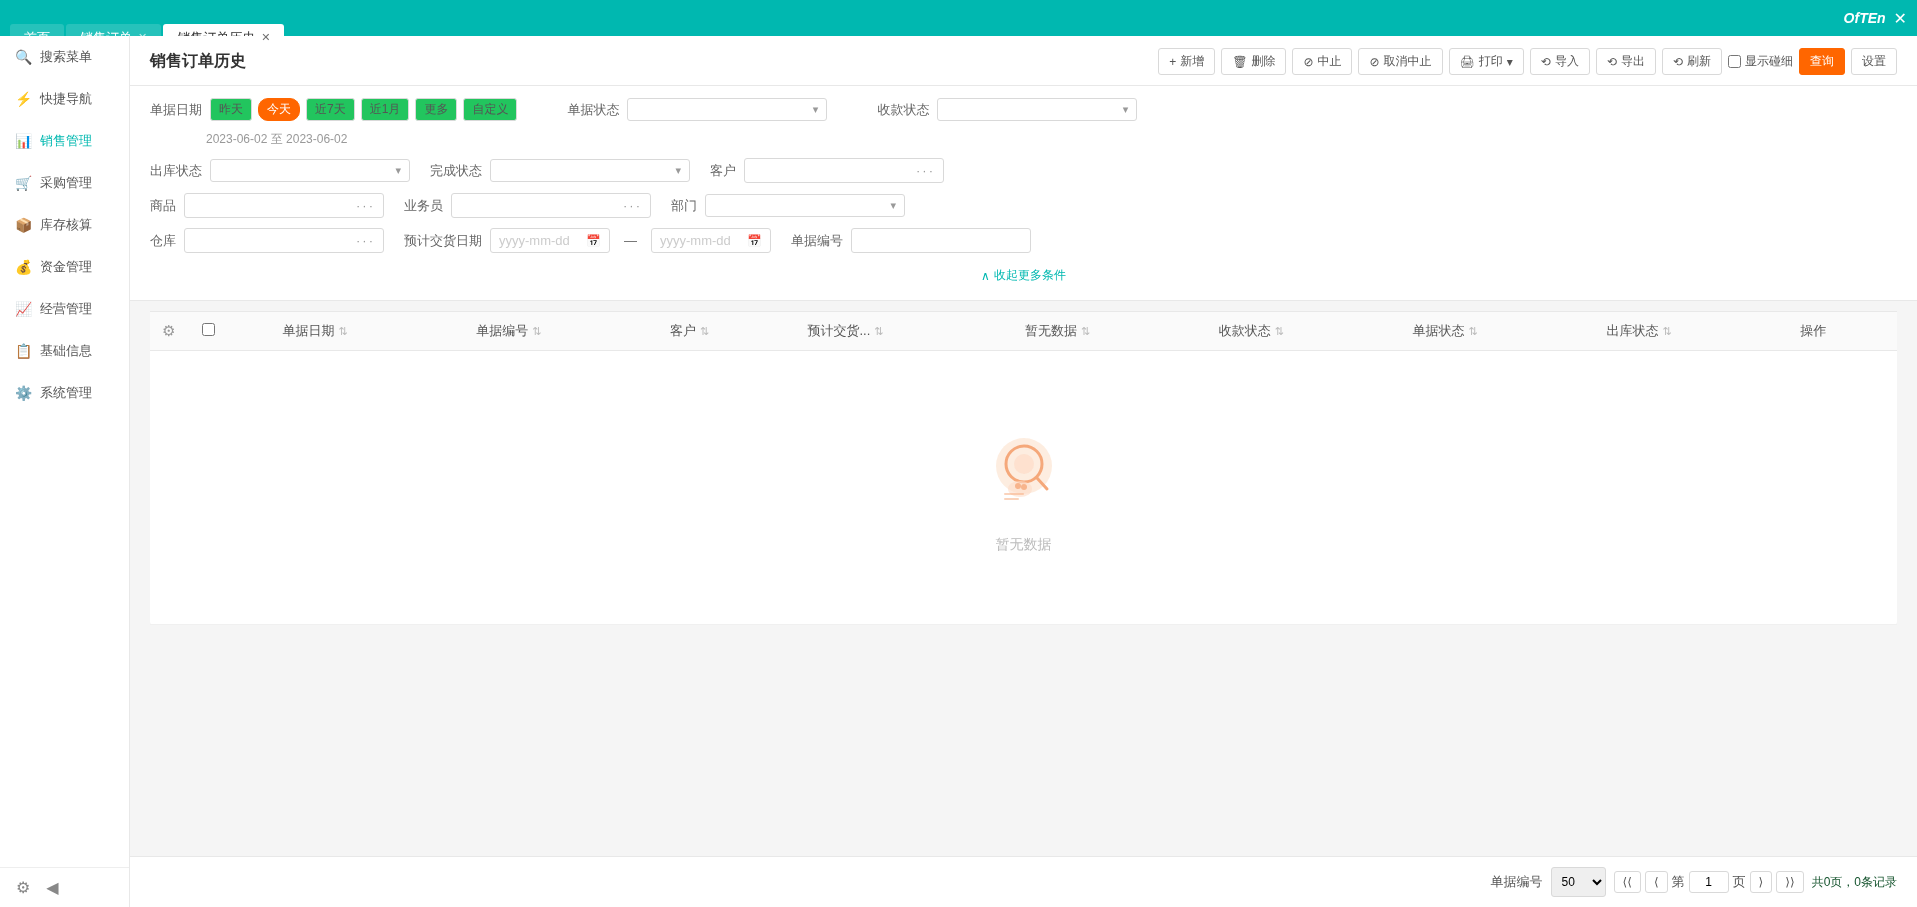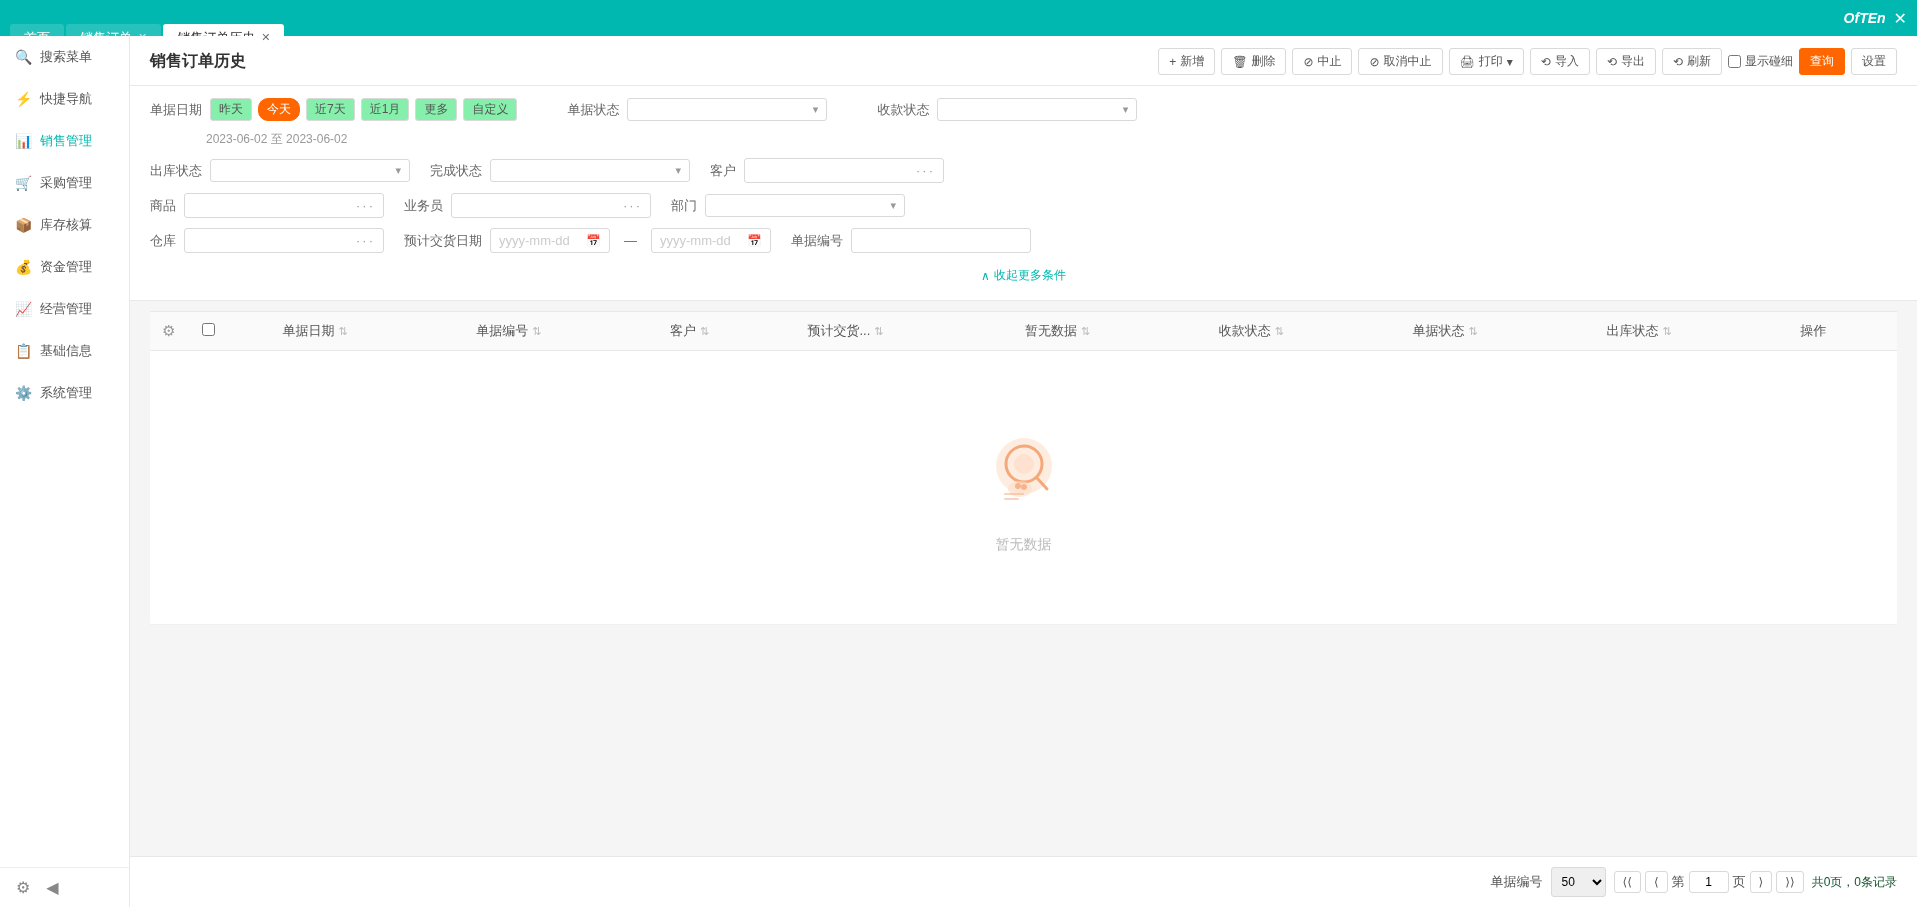--- a/index.html
+++ b/index.html
@@ -36,21 +36,21 @@
     .toolbar-btn.primary { background: #ff6600; color: #fff; border-color: #ff6600; }
     .display-dense { display: flex; align-items: center; gap: 4px; font-size: 12px; color: #555; cursor: pointer; }
     .display-dense input[type=checkbox] { cursor: pointer; }
 
     
     .filter-area { padding: 12px 20px; background: #fff; border-bottom: 1px solid #e8e8e8; }
     .filter-row { display: flex; align-items: center; gap: 20px; margin-bottom: 10px; }
     .filter-item { display: flex; align-items: center; gap: 8px; }
     .filter-label { color: #666; font-size: 13px; white-space: nowrap; }
     .filter-date-group { display: flex; align-items: center; gap: 6px; }
-    .date-btn { padding: 2px 8px; border: 1px solid #d9d9d9; border-radius: 3px; cursor: pointer; font-size: 12px; color: #555; background: #86efac; }
+    .date-btn { padding: 2px 8px; border: 1px solid #d9d9d9; border-radius: 3px; cursor: pointer; font-size: 12px; color: #555; background: #22c55e; }
     .date-btn.active { background: #ff6600; color: #fff; border-color: #ff6600; border-radius: 10px; }
     .date-range { font-size: 12px; color: #999; }
     .filter-select { display: flex; align-items: center; border: 1px solid #d9d9d9; border-radius: 3px; padding: 4px 8px; min-width: 160px; cursor: pointer; background: #fff; font-size: 13px; color: #999; justify-content: space-between; }
     .filter-select-wide { min-width: 200px; }
     .chevron-icon { color: #999; font-size: 11px; }
     .filter-dots { color: #999; cursor: pointer; letter-spacing: 2px; }
     .filter-date-input { border: 1px solid #d9d9d9; border-radius: 3px; padding: 4px 8px; font-size: 13px; color: #999; width: 120px; display: flex; align-items: center; justify-content: space-between; }
     .filter-date-sep { padding: 0 6px; color: #666; }
     .calendar-icon { color: #999; font-size: 12px; }
     .filter-text-input { border: 1px solid #d9d9d9; border-radius: 3px; padding: 4px 8px; font-size: 13px; color: #999; width: 180px; }

